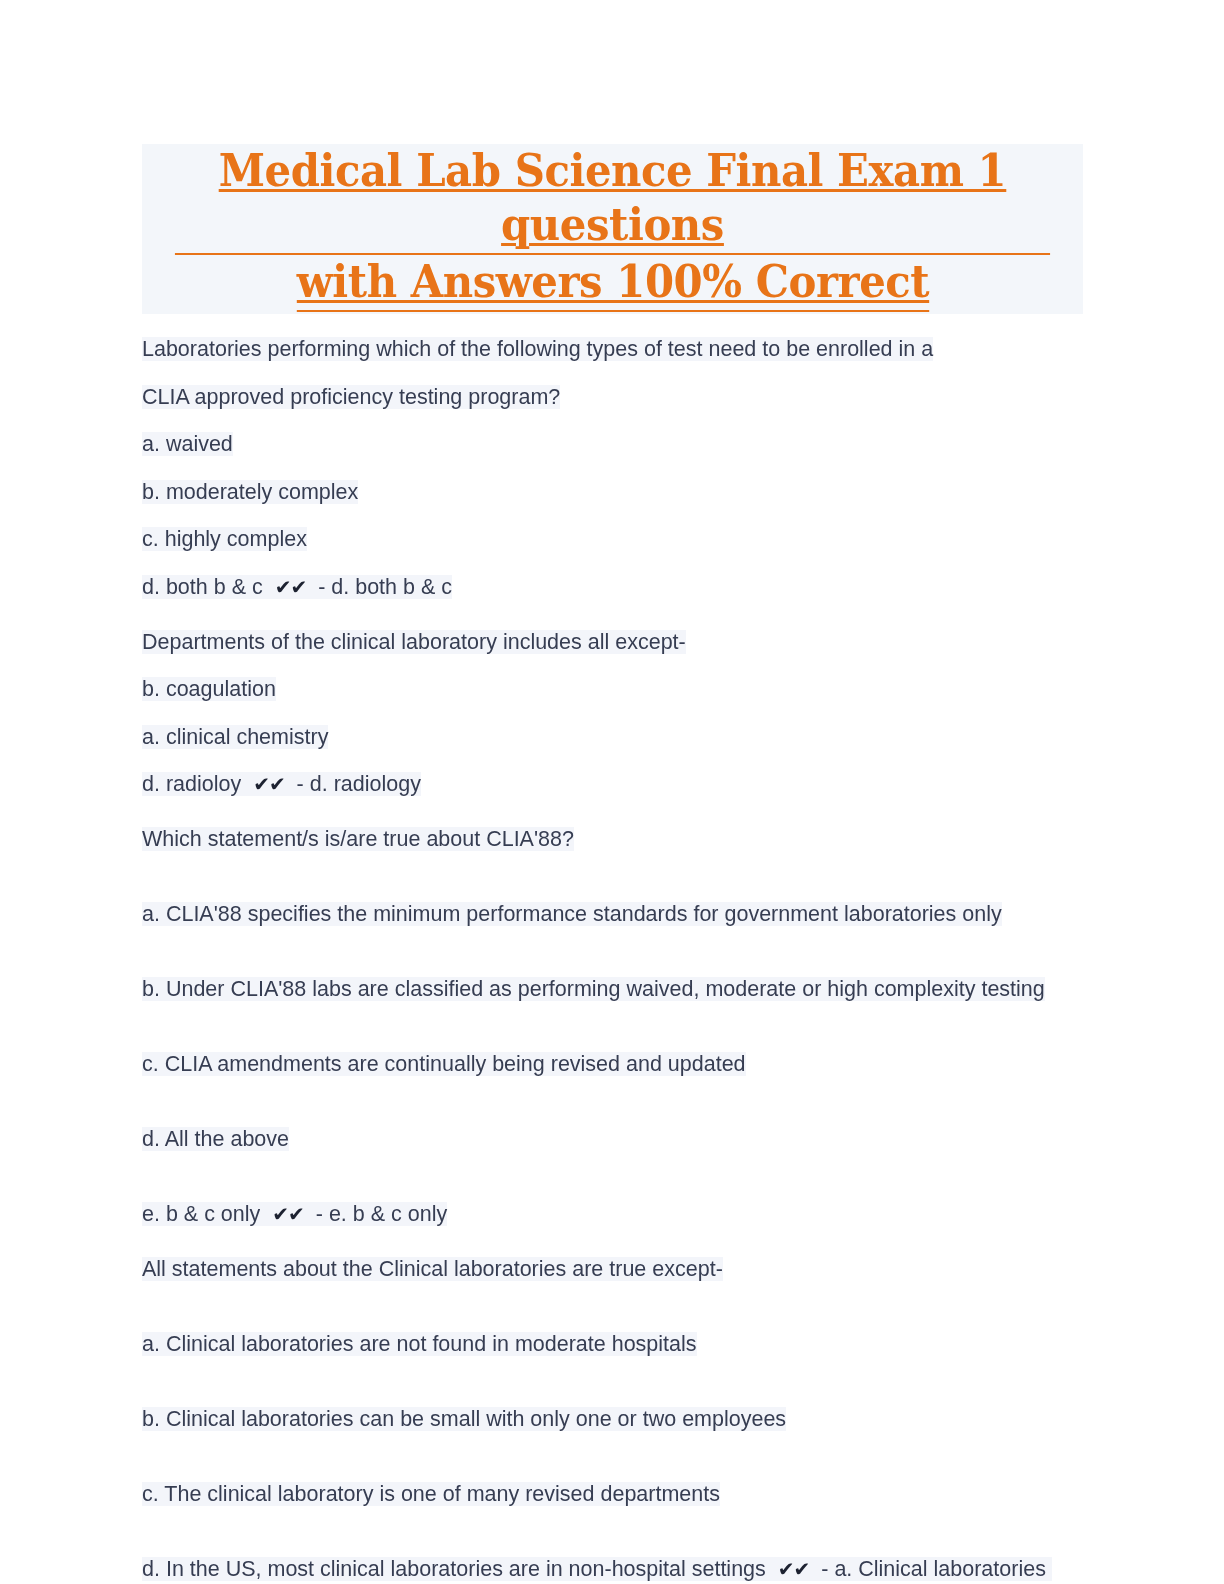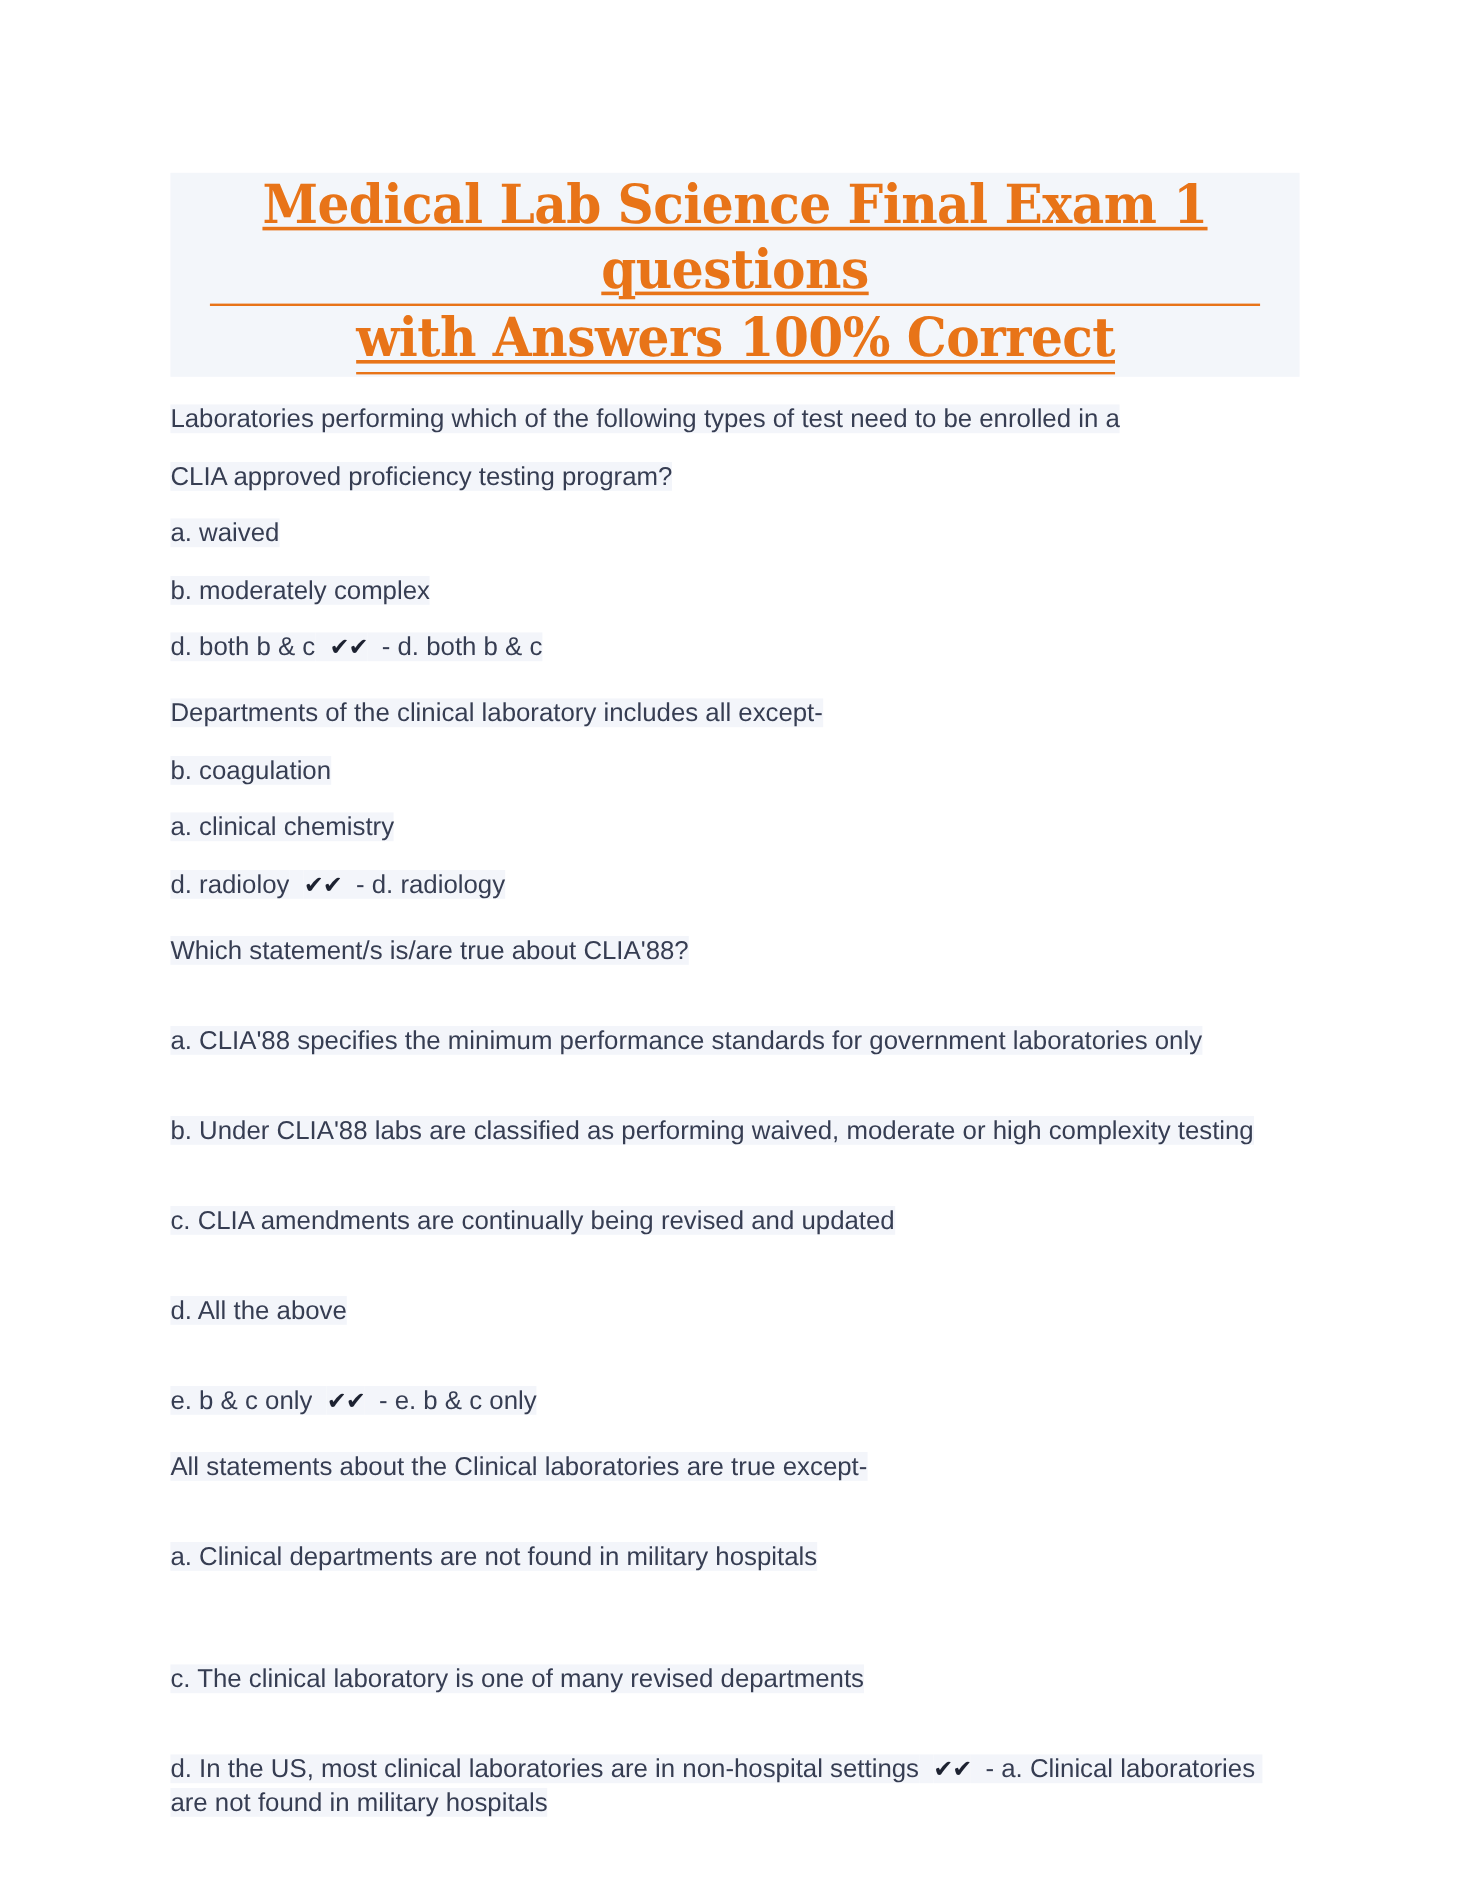--- a/index.html
+++ b/index.html
@@ -100,20 +100,21 @@
     <span class="tline">Medical Lab Science Final Exam 1 questions</span><br>
     <span class="tline">with Answers 100% Correct</span>
   </h1>
 
   <div class="body-text" id="body-root">
       <div class="block tight">
         <span class="ln"><span class="hl">Laboratories performing which of the following types of test need to be enrolled in a</span></span>
         <span class="ln"><span class="hl">CLIA approved proficiency testing program?</span></span>
         <span class="ln"><span class="hl">a. waived</span></span>
         <span class="ln"><span class="hl">b. moderately complex</span></span>
+        <span class="ln"><span class="hl">c. highly complex</span></span>
         <span class="ln"><span class="hl">d. both b &amp; c</span><span class="hl">  </span><span class="hl check">✔✔</span><span class="hl">  - d. both b &amp; c</span></span>
       </div>
       <div class="block tight">
         <span class="ln"><span class="hl">Departments of the clinical laboratory includes all except-</span></span>
         <span class="ln"><span class="hl">b. coagulation</span></span>
         <span class="ln"><span class="hl">a. clinical chemistry</span></span>
         <span class="ln"><span class="hl">d. radioloy</span><span class="hl">  </span><span class="hl check">✔✔</span><span class="hl">  - d. radiology</span></span>
       </div>
       <div class="block loose">
         <span class="ln"><span class="hl">Which statement/s is/are true about CLIA'88?</span></span>
@@ -124,22 +125,23 @@
         <span class="spacer"></span>
         <span class="ln"><span class="hl">c. CLIA amendments are continually being revised and updated</span></span>
         <span class="spacer"></span>
         <span class="ln"><span class="hl">d. All the above</span></span>
         <span class="spacer"></span>
         <span class="ln"><span class="hl">e. b &amp; c only</span><span class="hl">  </span><span class="hl check">✔✔</span><span class="hl">  - e. b &amp; c only</span></span>
       </div>
       <div class="block loose">
         <span class="ln"><span class="hl">All statements about the Clinical laboratories are true except-</span></span>
         <span class="spacer"></span>
-        <span class="ln"><span class="hl">a. Clinical departments are not found in military hospitals</span></span>
+        <span class="ln"><span class="hl">a. Clinical laboratories are not found in moderate hospitals</span></span>
         <span class="spacer"></span>
+        <span class="ln"><span class="hl">b. Clinical laboratories can be small with only one or two employees</span></span>
         <span class="spacer"></span>
         <span class="ln"><span class="hl">c. The clinical laboratory is one of many revised departments</span></span>
         <span class="spacer"></span>
         <span class="ln"><span class="hl">d. In the US, most clinical laboratories are in non-hospital settings</span><span class="hl">  </span><span class="hl check">✔✔</span><span class="hl">  - a. Clinical laboratories are not found in military hospitals</span></span>
       </div>
       <div class="block loose">
         <span class="spacer"></span>
         <span class="ln"><span class="hl">a. Medical laboratory technician</span></span>
       </div>
     </div>

